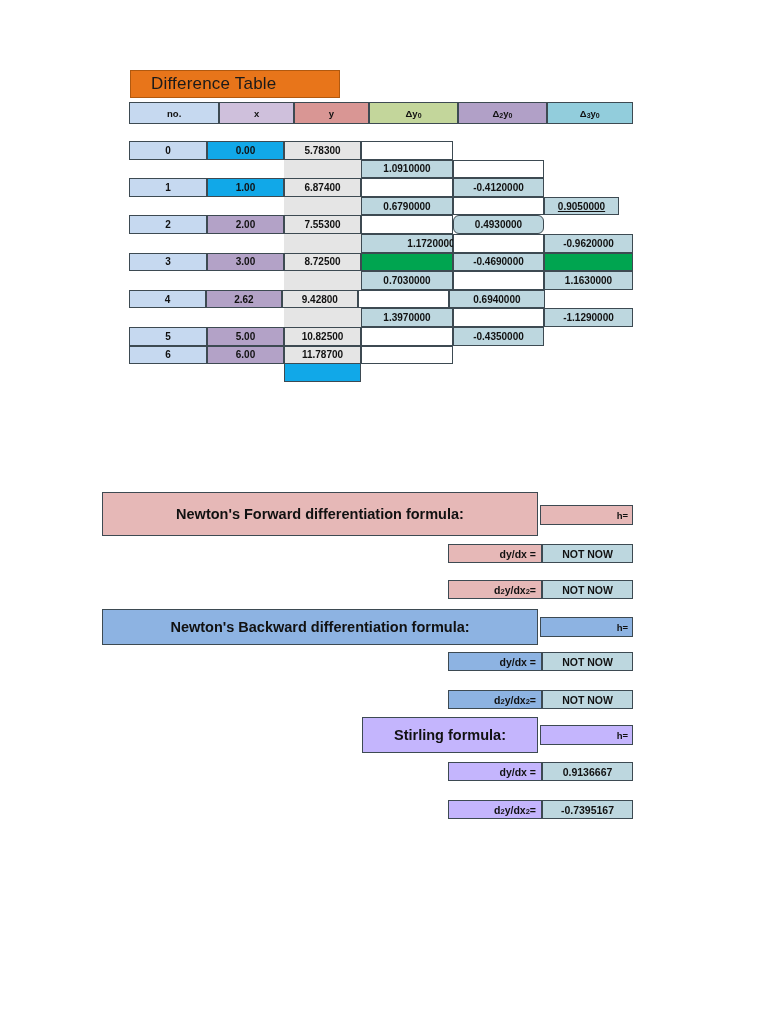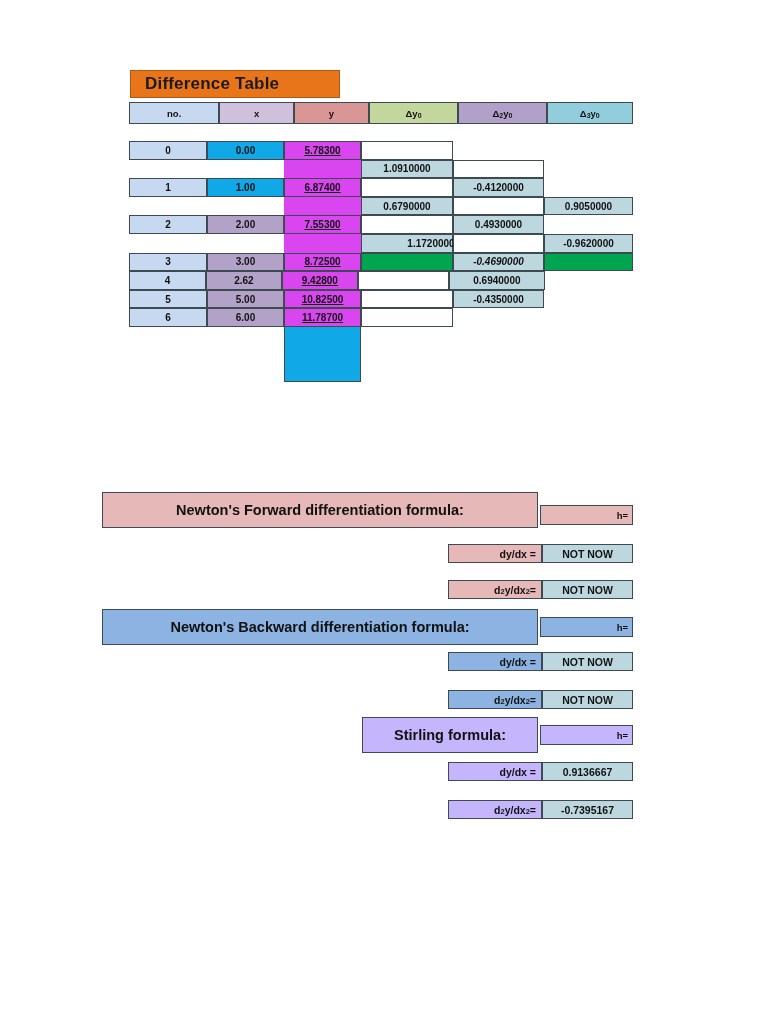--- a/index.html
+++ b/index.html
@@ -20,23 +20,23 @@
     position: absolute;
     left: 130px;
     top: 70px;
     width: 210px;
     height: 28px;
     background: #E8751A;
     border: 1px solid #B2590F;
     box-sizing: border-box;
     display: flex;
     align-items: center;
-    padding-left: 14px;
+    padding-left: 20px;
     font-size: 17px;
-    font-weight: bold;
+    font-weight: normal;
     color: #1a1a1a;
     letter-spacing: .2px;
   }
 
   #diff-table {
     position: absolute;
     left: 129px;
     top: 102px;
     width: 504px;
   }
@@ -90,21 +90,21 @@
     font-size: 10px;
     font-weight: bold;
     color: #111;
     background: transparent;
     border: none;
   }
   .cell.bx {
     border: 1px solid #3d4a52;
   }
   .f-no   { background: #C6D9F0; }
-  .f-y    { background: #d946ef; text-decoration: underline; }
+  .f-y    { background: #e5e5e5; }
   .f-diff { background: #BDD7DF; }
   .f-green{ background: #00A550; }
   .f-white{ background: #FFFFFF; }
 
   
   #ycol-block {
     position: absolute;
     left: 284px;
     top: 141px;
     width: 77px;
@@ -209,73 +209,89 @@
       <div class="cell bx f-white" style="width: 92px;"></div>
       <div class="cell bx f-diff" style="width: 91px;">-0.4120000</div>
       <div class="cell " style="width: 89px;"></div>
     </div>
     <div class="trow">
       <div class="cell " style="width: 78px;"></div>
       <div class="cell " style="width: 77px;"></div>
       <div class="cell f-y" style="width: 77px;"></div>
       <div class="cell bx f-diff" style="width: 92px;">0.6790000</div>
       <div class="cell bx f-white" style="width: 91px;"></div>
-      <div class="cell bx f-diff" style="width: 89px;">0.9050000</div>
+      <div class="cell bx f-diff" style="width: 75px; text-decoration: underline;">0.9050000</div>
     </div>
     <div class="trow">
       <div class="cell bx f-no" style="width: 78px;">2</div>
       <div class="cell bx " style="width: 77px; background: rgb(179, 162, 199);">2.00</div>
       <div class="cell bx f-y" style="width: 77px;">7.55300</div>
       <div class="cell bx f-white" style="width: 92px;"></div>
-      <div class="cell bx f-diff" style="width: 91px;">0.4930000</div>
+      <div class="cell bx f-diff" style="width: 91px; border-radius: 6px;">0.4930000</div>
       <div class="cell " style="width: 89px;"></div>
     </div>
     <div class="trow">
       <div class="cell " style="width: 78px;"></div>
       <div class="cell " style="width: 77px;"></div>
       <div class="cell f-y" style="width: 77px;"></div>
       <div class="cell bx f-diff" style="width: 92px; padding-left: 48px;">1.1720000</div>
       <div class="cell bx f-white" style="width: 91px;"></div>
       <div class="cell bx f-diff" style="width: 89px;">-0.9620000</div>
     </div>
     <div class="trow">
       <div class="cell bx f-no" style="width: 78px;">3</div>
       <div class="cell bx " style="width: 77px; background: rgb(179, 162, 199);">3.00</div>
       <div class="cell bx f-y" style="width: 77px;">8.72500</div>
       <div class="cell bx f-green" style="width: 92px;"></div>
-      <div class="cell bx f-diff" style="width: 91px; font-style: italic;">-0.4690000</div>
+      <div class="cell bx f-diff" style="width: 91px;">-0.4690000</div>
       <div class="cell bx f-green" style="width: 89px;"></div>
+    </div>
+    <div class="trow">
+      <div class="cell " style="width: 78px;"></div>
+      <div class="cell " style="width: 77px;"></div>
+      <div class="cell f-y" style="width: 77px;"></div>
+      <div class="cell bx f-diff" style="width: 92px;">0.7030000</div>
+      <div class="cell bx f-white" style="width: 91px;"></div>
+      <div class="cell bx f-diff" style="width: 89px;">1.1630000</div>
     </div>
     <div class="trow">
       <div class="cell bx f-no" style="width: 78px;">4</div>
       <div class="cell bx " style="width: 77px; background: rgb(179, 162, 199);">2.62</div>
       <div class="cell bx f-y" style="width: 77px;">9.42800</div>
       <div class="cell bx f-white" style="width: 92px;"></div>
       <div class="cell bx f-diff" style="width: 98px;">0.6940000</div>
       <div class="cell " style="width: 89px;"></div>
     </div>
     <div class="trow">
+      <div class="cell " style="width: 78px;"></div>
+      <div class="cell " style="width: 77px;"></div>
+      <div class="cell f-y" style="width: 77px;"></div>
+      <div class="cell bx f-diff" style="width: 92px;">1.3970000</div>
+      <div class="cell bx f-white" style="width: 91px;"></div>
+      <div class="cell bx f-diff" style="width: 89px;">-1.1290000</div>
+    </div>
+    <div class="trow">
       <div class="cell bx f-no" style="width: 78px;">5</div>
       <div class="cell bx " style="width: 77px; background: rgb(179, 162, 199);">5.00</div>
       <div class="cell bx f-y" style="width: 77px;">10.82500</div>
       <div class="cell bx f-white" style="width: 92px;"></div>
       <div class="cell bx f-diff" style="width: 91px;">-0.4350000</div>
       <div class="cell " style="width: 89px;"></div>
     </div>
     <div class="trow">
       <div class="cell bx f-no" style="width: 78px;">6</div>
       <div class="cell bx " style="width: 77px; background: rgb(179, 162, 199);">6.00</div>
       <div class="cell bx f-y" style="width: 77px;">11.78700</div>
       <div class="cell bx f-white" style="width: 92px;"></div>
       <div class="cell " style="width: 91px;"></div>
       <div class="cell " style="width: 89px;"></div>
     </div>
   </div>
 
-<div class="fsec-title pink" style="left:102px; top:492px; width:436px; height:36px;">Newton's Forward differentiation formula:</div>
+<div class="fsec-title pink" style="left:102px; top:492px; width:436px; height:44px;">Newton's Forward differentiation formula:</div>
 <div class="hbox pink" style="left:540px; top:505px; width:93px; height:20px;">h=</div>
 
 <div class="lblbox pink" style="left:448px; top:544px; width:94px; height:19px;">dy/dx =</div>
 <div class="valbox" style="left:542px; top:544px; width:91px; height:19px;">NOT NOW</div>
 
 <div class="lblbox pink" style="left:448px; top:580px; width:94px; height:19px;">d<sub>2</sub>y/dx<sub>2</sub> =</div>
 <div class="valbox" style="left:542px; top:580px; width:91px; height:19px;">NOT NOW</div>
 
 <div class="fsec-title bluec" style="left:102px; top:609px; width:436px; height:36px;">Newton's Backward differentiation formula:</div>
 <div class="hbox bluec" style="left:540px; top:617px; width:93px; height:20px;">h=</div>

